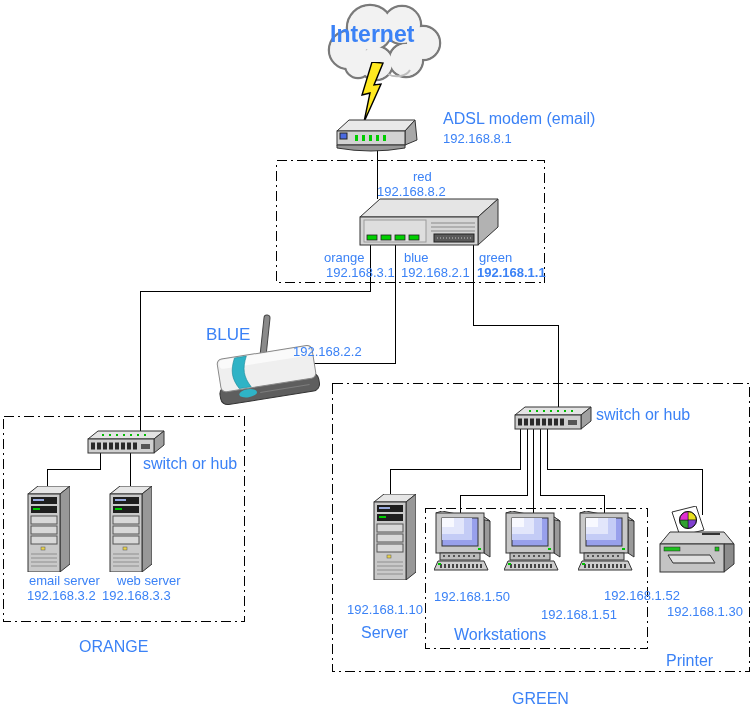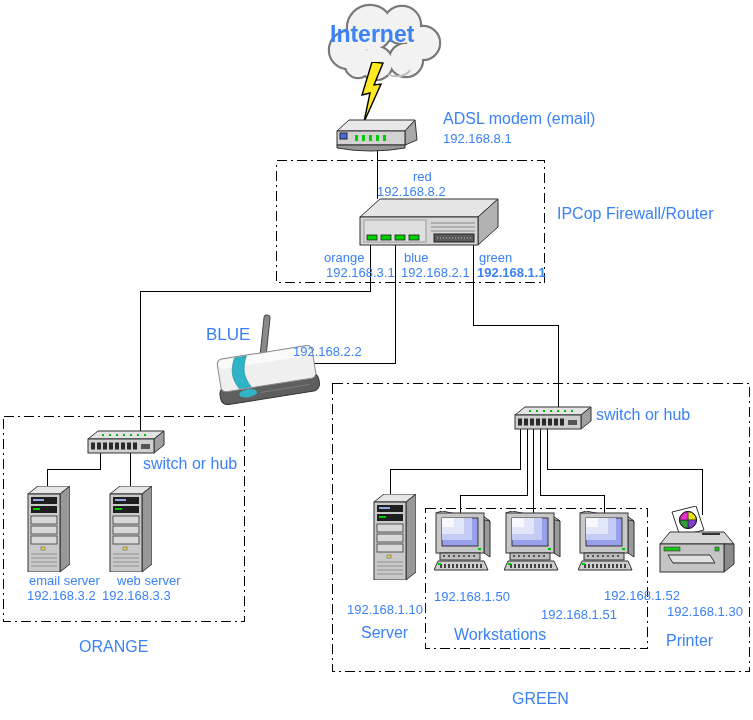--- a/index.html
+++ b/index.html
@@ -96,21 +96,20 @@
         <rect x="51" y="38" width="10" height="5"></rect>
     </g>
     <g stroke="#8a8a8a">
         <line x1="73" y1="26" x2="117" y2="26"></line>
         <line x1="73" y1="30" x2="117" y2="30"></line>
       <line x1="73" y1="34" x2="117" y2="34"></line>
       </g>
     <rect x="76" y="37" width="40" height="8" fill="#5a5a5a" stroke="#222"></rect>
     <line x1="79" y1="41" x2="113" y2="41" stroke="#8f8f8f" stroke-width="2" stroke-dasharray="1 2"></line>
   </svg>
-  <div class="lbl lbl-lg" style="left:557px;top:205px;">IPCop Firewall/Router</div>
 
   <div class="lbl" style="left:324px;top:250px;">orange</div>
   <div class="lbl" style="left:306px;top:265px;margin-left:20px;">192.168.3.1</div>
   <div class="lbl" style="left:404px;top:250px;">blue</div>
   <div class="lbl" style="left:401px;top:265px;">192.168.2.1</div>
   <div class="lbl" style="left:479px;top:250px;">green</div>
   <div class="lbl" style="left:477px;top:265px;font-weight:bold;">192.168.1.1</div>
 
   <svg class="dev" style="left:212px;top:312px;" width="114" height="102" viewBox="0 0 114 102">
     <rect x="50" y="3" width="6" height="44" rx="3" transform="rotate(6 53 25)" fill="#8a8a8a" stroke="#444"></rect>
@@ -281,17 +280,17 @@
     <polygon points="2,38 12,26 66,26 76,38" fill="#d6d6d6" stroke="#333"></polygon>
     <polygon points="66,38 76,38 76,58 66,66" fill="#8c8c8c" stroke="#333"></polygon>
     <rect x="2" y="38" width="64" height="28" fill="#c4c4c4" stroke="#333"></rect>
     <line x1="44" y1="28" x2="62" y2="28" stroke="#333" stroke-width="2"></line>
     <rect x="6" y="41" width="16" height="4" fill="#20c020" stroke="#222" stroke-width="0.5"></rect>
     <rect x="57" y="41" width="4" height="4" fill="#20c020" stroke="#222" stroke-width="0.5"></rect>
     <polygon points="10,49 52,49 57,57 15,57" fill="#e0e0e0" stroke="#333"></polygon>
     <line x1="15" y1="57" x2="57" y2="57" stroke="#777"></line>
   </svg>
   <div class="lbl" style="left:667px;top:604px;">192.168.1.30</div>
-  <div class="lbl lbl-lg" style="left:666px;top:632px;">Printer</div>
+  <div class="lbl lbl-lg" style="left:666px;top:652px;">Printer</div>
 
   <div class="lbl lbl-lg" style="left:512px;top:690px;">GREEN</div>
 
 </div>
 
 </body></html>

